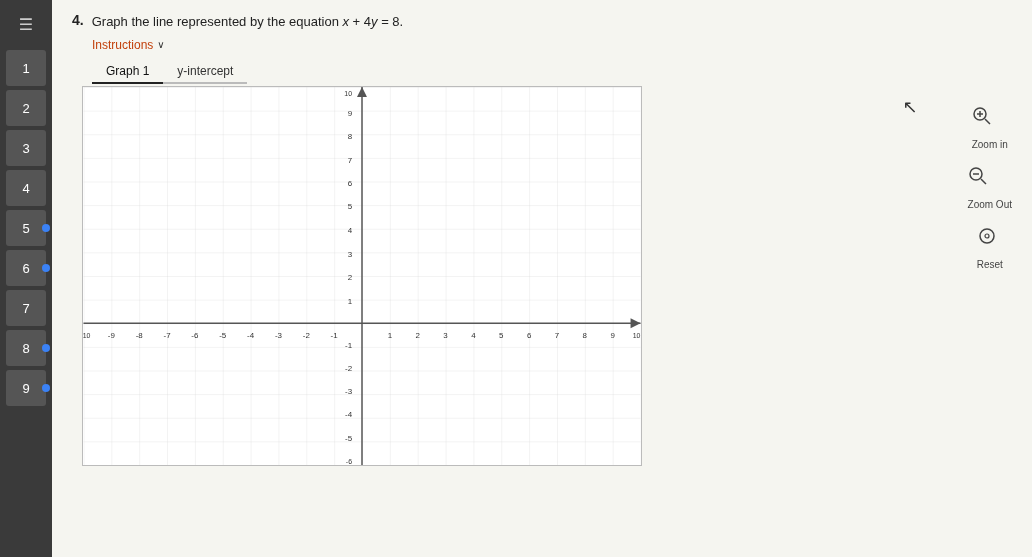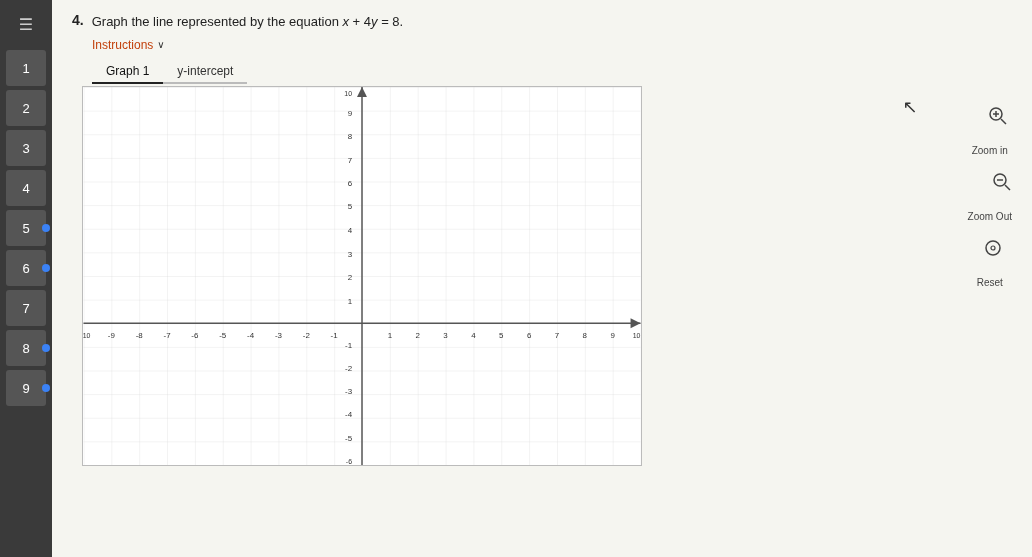--- a/index.html
+++ b/index.html
@@ -176,23 +176,23 @@
       display: flex;
       flex-direction: column;
       align-items: center;
       gap: 16px;
       padding-top: 20px;
     }
 
     .control-btn {
       display: flex;
       flex-direction: column;
-      align-items: flex-end;
+      align-items: flex-start;
       cursor: pointer;
-      gap: 14px;
+      gap: 8px;
     }
 
     .control-icon {
       font-size: 18px;
       color: #444;
     }
 
     .control-label {
       font-size: 10px;
       color: #444;

